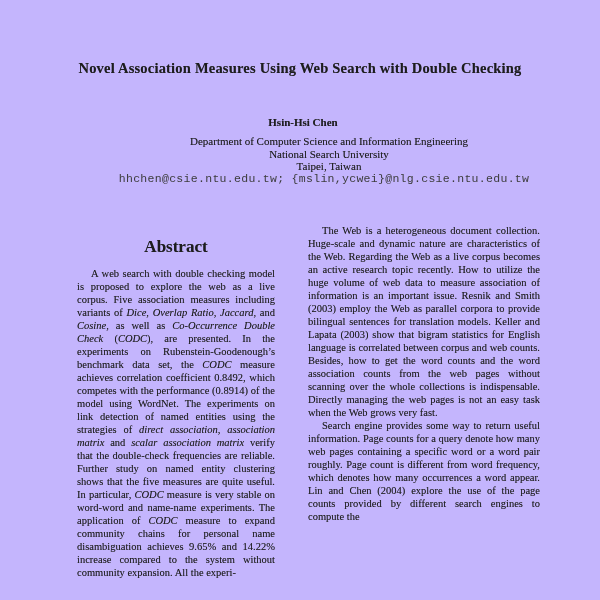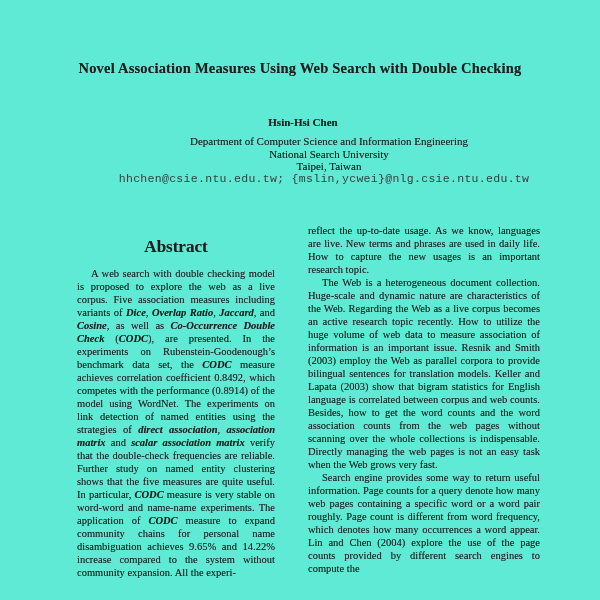--- a/index.html
+++ b/index.html
@@ -1,20 +1,20 @@
 <!DOCTYPE html>
 <html><head>
 <meta charset="utf-8">
 <style>
   html, body { margin: 0; padding: 0; background: #ffffff; }
   .page {
     position: relative;
     width: 600px;
     height: 600px;
-    background: #5eead4;
+    background: #c4b5fd;
     overflow: hidden;
     font-family: "Liberation Serif", serif;
     color: #1d1d1d;
     text-shadow: 0 0 .5px rgba(40,40,40,.45);
   }
   .title {
     position: absolute;
     top: 60px; left: 0;
     width: 600px;
     margin: 0;
@@ -66,21 +66,21 @@
   .col-left { left: 77px;  width: 198px; top: 240px; }
   .col-right{ left: 308px; width: 232px; top: 224px; }
   .abs-head {
     text-align: center;
     font-weight: bold;
     font-size: 17px;
     margin: 0 0 14px 0;
   }
   .col p { margin: 0; text-indent: 14px; }
   .col p.noindent, .abs-body { text-indent: 0; }
-  .it { font-style: italic; font-weight: bold; }
+  .it { font-style: italic; }
 </style>
 </head>
 <body>
 
 <div class="page">
 
   <h1 class="title">Novel Association Measures Using Web Search with Double Checking</h1>
 
   <div class="authors">
     <span class="author">Hsin-Hsi Chen</span>
@@ -93,18 +93,17 @@
   </div>
 
   <div class="email">hhchen@csie.ntu.edu.tw; {mslin,ycwei}@nlg.csie.ntu.edu.tw</div>
 
   <div class="col col-left">
     <div class="abs-head">Abstract</div>
     <p class="abs-body"><span>A web search with double checking model is proposed to explore the web as a live corpus. Five association measures including variants of </span><span class="it">Dice</span><span>, </span><span class="it">Overlap Ratio</span><span>, </span><span class="it">Jaccard</span><span>, and </span><span class="it">Cosine</span><span>, as well as </span><span class="it">Co-Occurrence Double Check</span><span> (</span><span class="it">CODC</span><span>), are presented. In the experiments on Rubenstein-Goodenough’s benchmark data set, the </span><span class="it">CODC</span><span> measure achieves correlation coefficient 0.8492, which competes with the performance (0.8914) of the model using WordNet. The experiments on link detection of named entities using the strategies of </span><span class="it">direct association</span><span>, </span><span class="it">association matrix</span><span> and </span><span class="it">scalar association matrix</span><span> verify that the double-check frequencies are reliable. Further study on named entity clustering shows that the five measures are quite useful. In particular, </span><span class="it">CODC</span><span> measure is very stable on word-word and name-name experiments. The application of </span><span class="it">CODC</span><span> measure to expand community chains for personal name disambiguation achieves 9.65% and 14.22% increase compared to the system without community expansion. All the experi-</span></p>
   </div>
 
   <div class="col col-right">
-    <p class="noindent">reflect the up-to-date usage.  As we know, languages are live.  New terms and phrases are used in daily life.  How to capture the new usages is an important research topic.</p>
     <p>The Web is a heterogeneous document collection.  Huge-scale and dynamic nature are characteristics of the Web.  Regarding the Web as a live corpus becomes an active research topic recently.  How to utilize the huge volume of web data to measure association of information is an important issue.  Resnik and Smith (2003) employ the Web as parallel corpora to provide bilingual sentences for translation models.  Keller and Lapata (2003) show that bigram statistics for English language is correlated between corpus and web counts. Besides, how to get the word counts and the word association counts from the web pages without scanning over the whole collections is indispensable. Directly managing the web pages is not an easy task when the Web grows very fast.</p>
     <p>Search engine provides some way to return useful information.  Page counts for a query denote how many web pages containing a specific word or a word pair roughly.  Page count is different from word frequency, which denotes how many occurrences a word appear.  Lin and Chen (2004) explore the use of the page counts provided by different search engines to compute the</p>
   </div>
 
 </div>
 
 </body></html>

